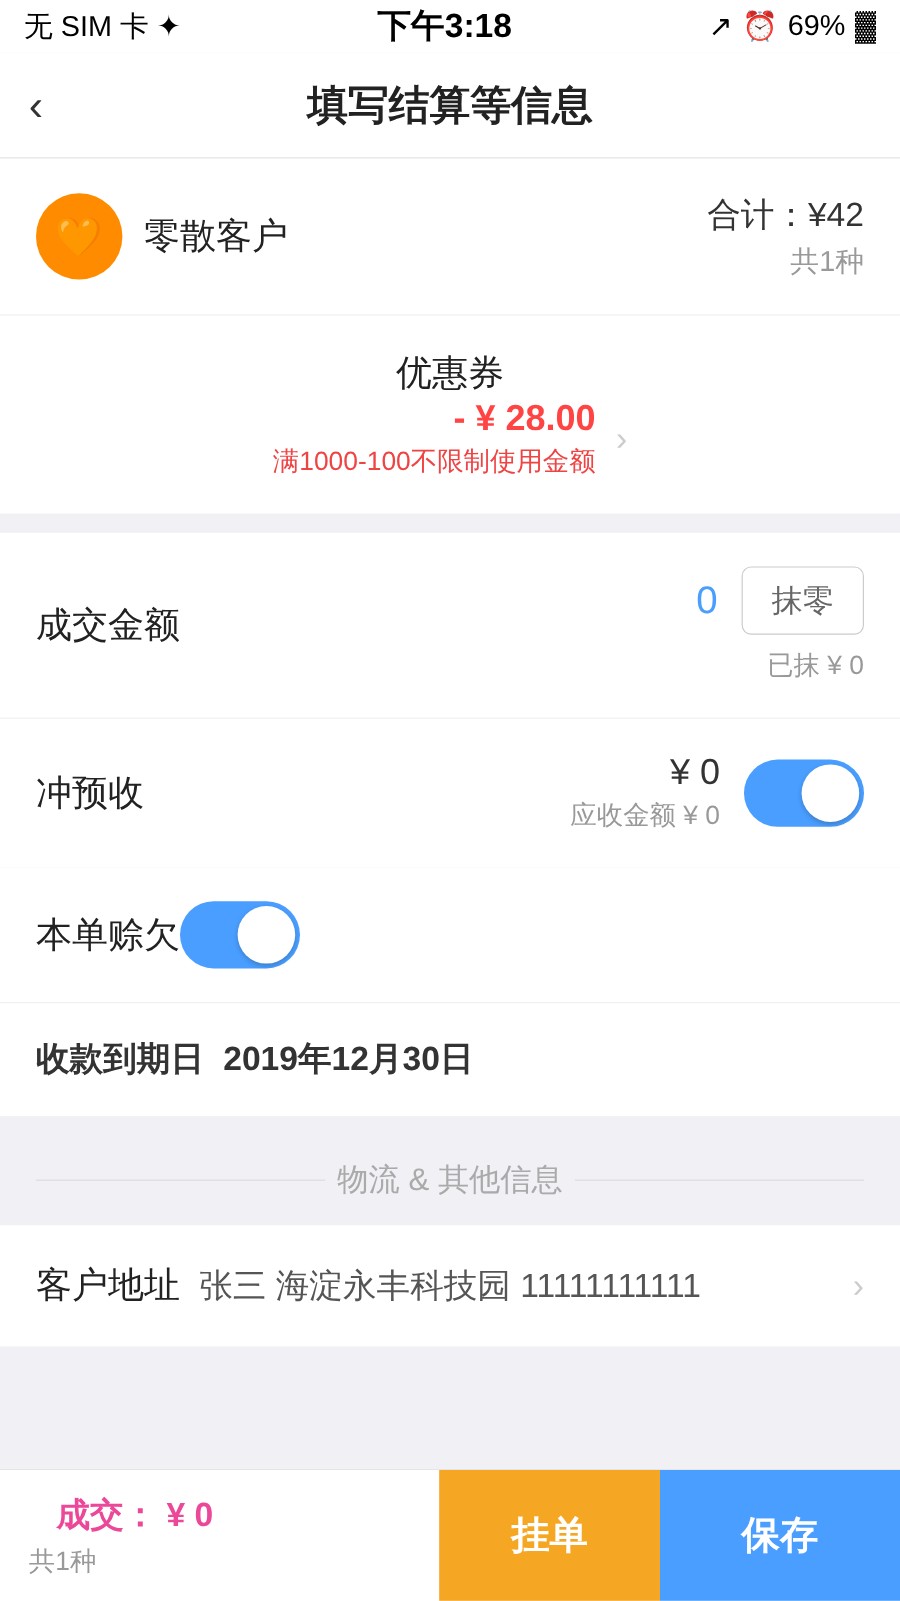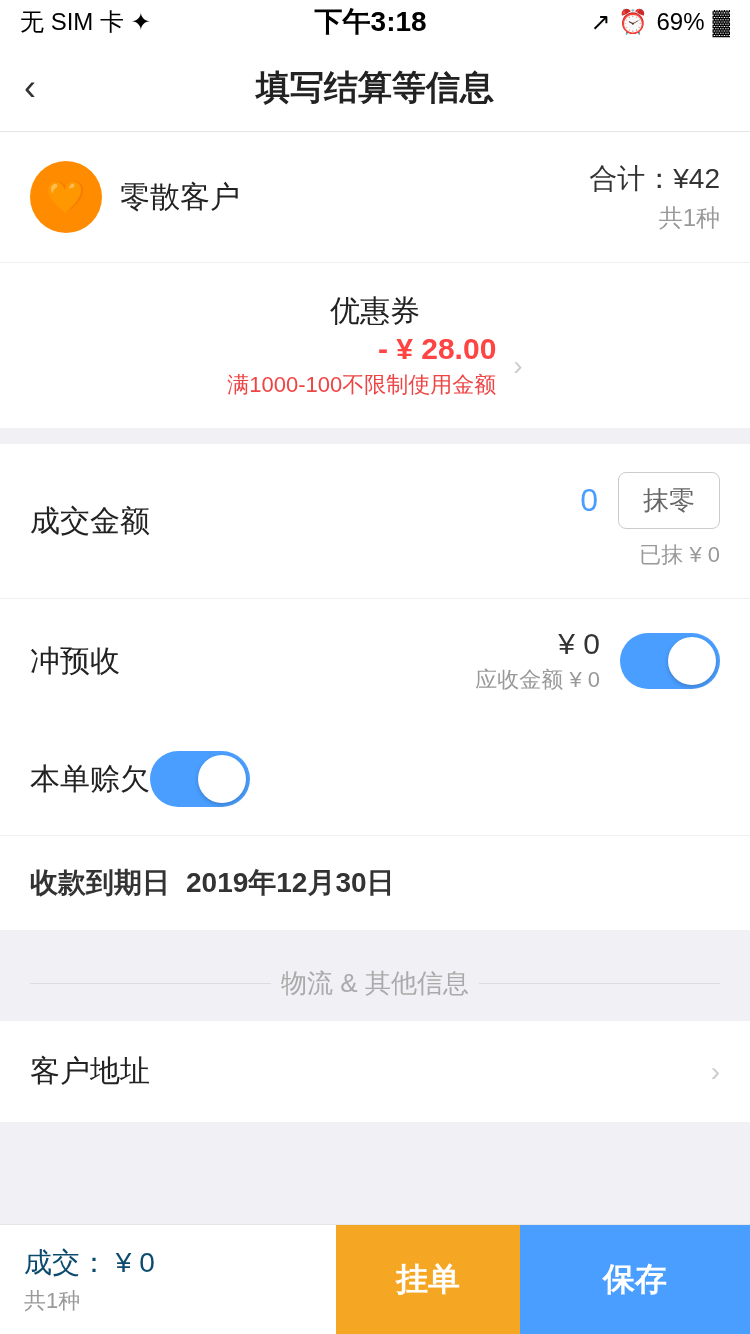--- a/index.html
+++ b/index.html
@@ -315,42 +315,43 @@
     }
     .bottom-summary {
       flex: 1;
       display: flex;
       flex-direction: column;
       justify-content: center;
       padding: 0 24px;
     }
     .bottom-deal {
       font-size: 28px;
-      color: #0c4a6e;
-      font-weight: 400;
+      color: #ec4899;
+      font-weight: 700;
+      margin-left: 23px;
     }
     .bottom-count {
       font-size: 22px;
       color: #999;
       margin-top: 4px;
     }
     .btn-hold {
       width: 184px;
       background: #f5a623;
       color: #fff;
       font-size: 32px;
       font-weight: 600;
       border: none;
       cursor: pointer;
       display: flex;
       align-items: center;
       justify-content: center;
     }
     .btn-save {
-      width: 230px;
+      width: 200px;
       background: #4a9eff;
       color: #fff;
       font-size: 32px;
       font-weight: 600;
       border: none;
       cursor: pointer;
       display: flex;
       align-items: center;
       justify-content: center;
     }
@@ -448,20 +449,21 @@
 <div class="divider-section">
   <div style="display:flex; align-items:center; gap: 10px;">
     <div style="flex:1; height:1px; background:#ddd;"></div>
     <span class="divider-label">物流 &amp; 其他信息</span>
     <div style="flex:1; height:1px; background:#ddd;"></div>
   </div>
 </div>
 
 <div class="address-row">
   <span class="address-label">客户地址</span>
+  <span class="address-value">张三 海淀永丰科技园 11111111111</span>
   <span class="chevron-icon">›</span>
 </div>
 
 <div class="bottom-spacer"></div>
 
 <div class="bottom-bar">
   <div class="bottom-summary">
     <div class="bottom-deal">成交：  ¥ 0</div>
     <div class="bottom-count">共1种</div>
   </div>

